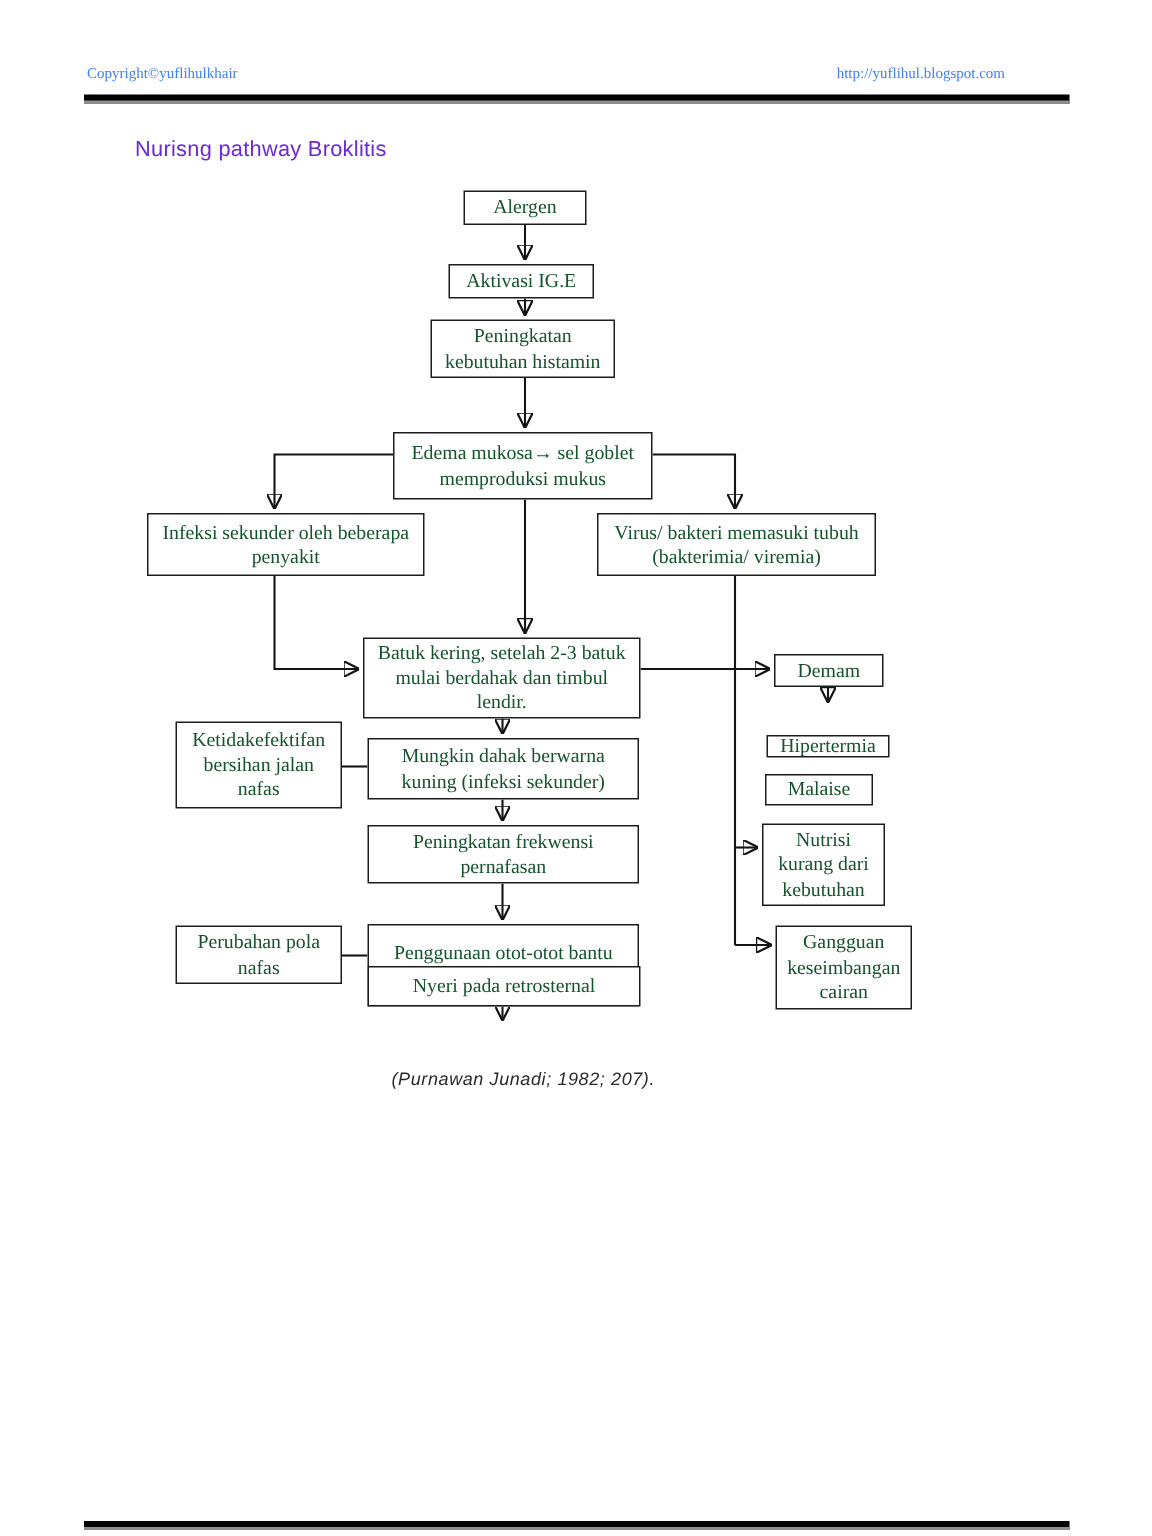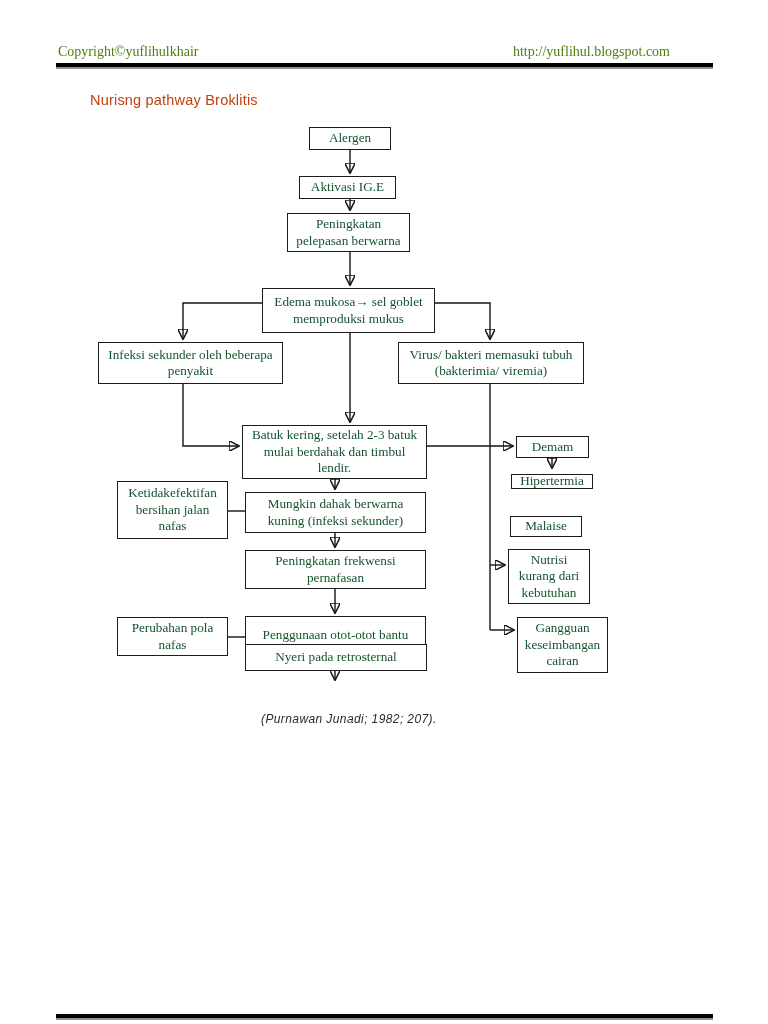--- a/index.html
+++ b/index.html
@@ -2,32 +2,32 @@
 <html><head>
 <meta charset="utf-8">
 <style>
   html,body{margin:0;padding:0;background:#fff;}
   #page{
     position:relative;width:768px;height:1024px;background:#fff;overflow:hidden;
     font-family:"Liberation Serif","DejaVu Serif",serif;color:#111;
   }
   .hdr-row{
     position:absolute;top:44px;left:58px;width:612px;display:flex;
-    justify-content:space-between;font-size:14px;color:#4d7c0f;
+    justify-content:space-between;font-size:10px;color:#3b82f6;
   }
   .rule{
     position:absolute;left:56px;width:657px;height:4px;background:#000;
     border-bottom:2px solid #8f8f8f;
   }
   .rule.top{top:63px;}
   .rule.bottom{top:1014px;}
   .doc-title{
     position:absolute;left:90px;top:92px;
     font-family:"Liberation Sans","DejaVu Sans",sans-serif;
-    font-size:14.5px;color:#c2410c;letter-spacing:.2px;
+    font-size:14.5px;color:#6d28d9;letter-spacing:.2px;
   }
   .node{
     position:absolute;box-sizing:border-box;background:#fff;
     border:1px solid #1c1c1c;display:flex;align-items:center;justify-content:center;
     text-align:center;font-size:13.2px;line-height:16.5px;color:#14532d;
     padding:1px 3px;
   }
   .citation{
     position:absolute;left:261px;top:712px;
     font-family:"Liberation Sans","DejaVu Sans",sans-serif;
@@ -72,21 +72,21 @@
     <path d="M335 533 V546" marker-end="url(#arr)"></path>
     <path d="M335 589 V612" marker-end="url(#arr)"></path>
     <path d="M228 637 H245"></path>
     <path d="M335 656 V679" marker-end="url(#arr)"></path>
   </svg>
 
   <div class="node" style="left:309px;top:127px;width:82px;height:23px">Alergen</div>
 
   <div class="node" style="left:299px;top:176px;width:97px;height:23px">Aktivasi IG.E</div>
 
-  <div class="node" style="left:287px;top:213px;width:123px;height:39px">Peningkatan pelepasan berwarna</div>
+  <div class="node" style="left:287px;top:213px;width:123px;height:39px">Peningkatan kebutuhan histamin</div>
 
   <div class="node" style="left:262px;top:288px;width:173px;height:45px">Edema mukosa→ sel goblet memproduksi mukus</div>
 
   <div class="node" style="left:98px;top:342px;width:185px;height:42px">Infeksi sekunder oleh beberapa penyakit</div>
 
   <div class="node" style="left:398px;top:342px;width:186px;height:42px">Virus/ bakteri memasuki tubuh (bakterimia/ viremia)</div>
 
   <div class="node" style="left:242px;top:425px;width:185px;height:54px">Batuk kering, setelah 2-3 batuk mulai berdahak dan timbul lendir.</div>
 
   <div class="node" style="left:117px;top:481px;width:111px;height:58px">Ketidakefektifan bersihan jalan nafas</div>
@@ -96,21 +96,21 @@
   <div class="node" style="left:245px;top:550px;width:181px;height:39px">Peningkatan frekwensi pernafasan</div>
 
   <div class="node" style="left:117px;top:617px;width:111px;height:39px">Perubahan pola nafas</div>
 
   <div class="node" style="left:245px;top:616px;width:181px;height:55px">Penggunaan otot-otot bantu pernafasan.</div>
 
   <div class="node" style="left:245px;top:644px;width:182px;height:27px">Nyeri pada retrosternal</div>
 
   <div class="node" style="left:516px;top:436px;width:73px;height:22px">Demam</div>
 
-  <div class="node" style="left:511px;top:474px;width:82px;height:15px">Hipertermia</div>
+  <div class="node" style="left:511px;top:490px;width:82px;height:15px">Hipertermia</div>
 
   <div class="node" style="left:510px;top:516px;width:72px;height:21px">Malaise</div>
 
   <div class="node" style="left:508px;top:549px;width:82px;height:55px">Nutrisi kurang dari kebutuhan</div>
 
   <div class="node" style="left:517px;top:617px;width:91px;height:56px">Gangguan keseimbangan cairan</div>
 
   <div class="citation">(Purnawan Junadi; 1982; 207).</div>
 
   <div class="rule bottom"></div>

